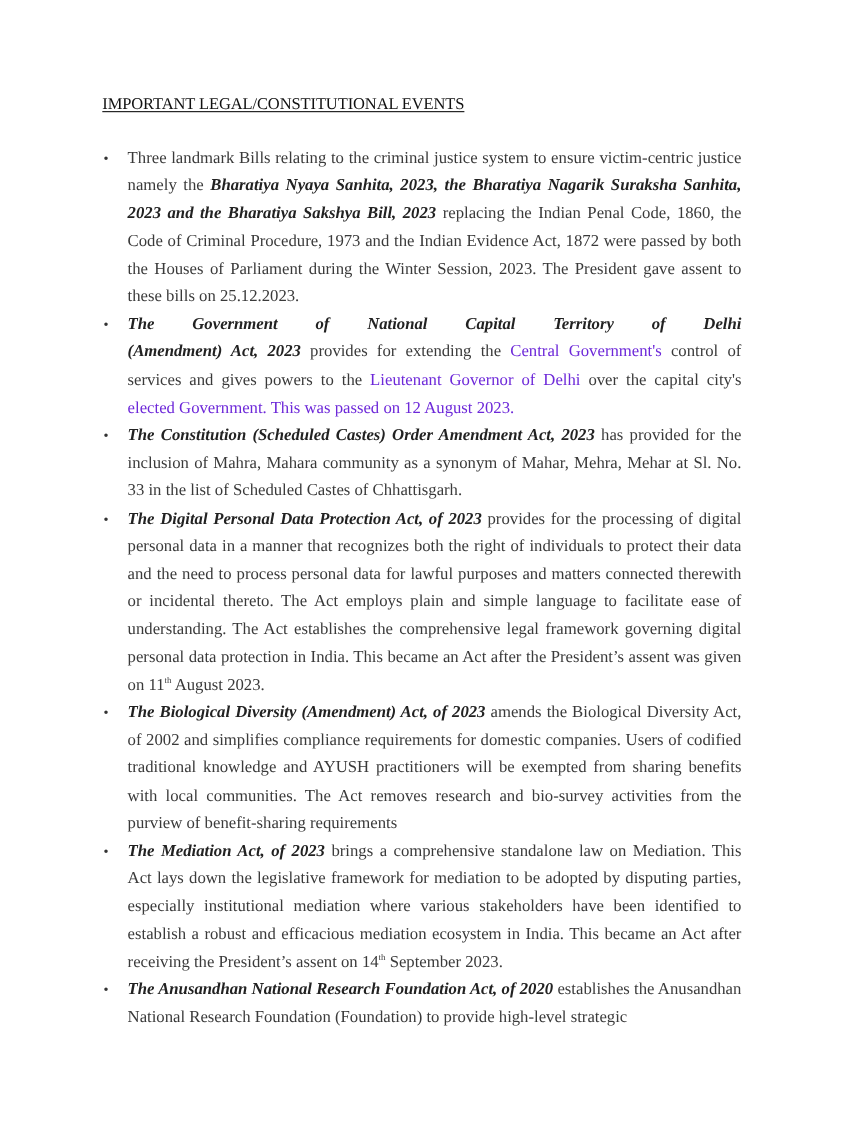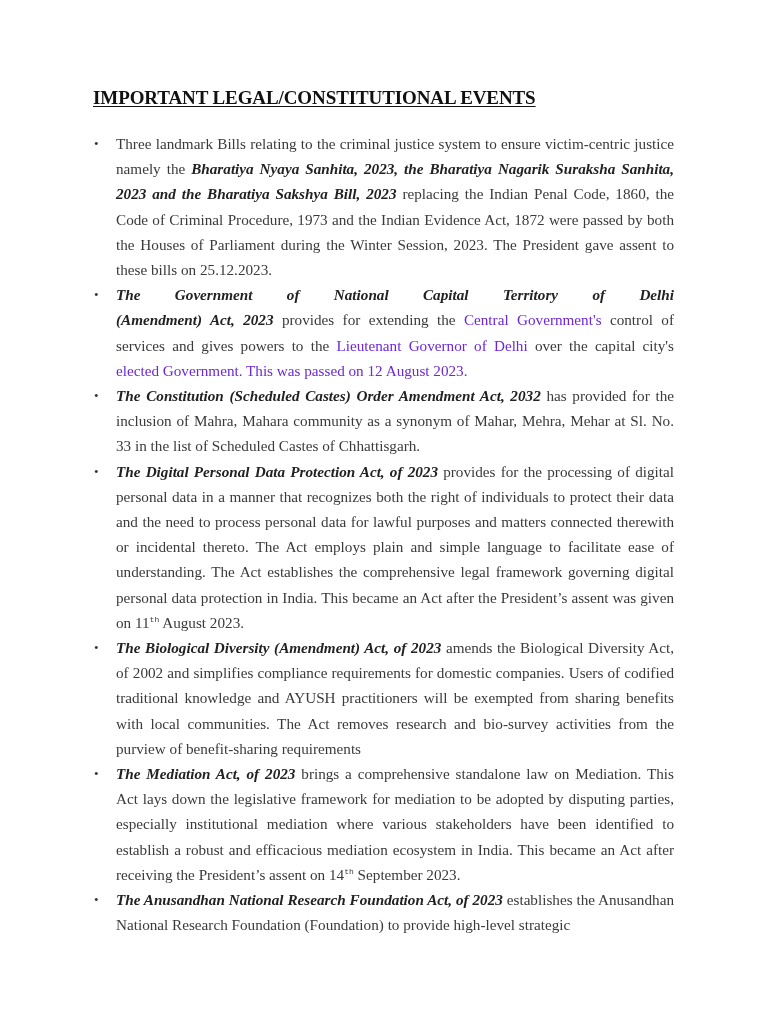--- a/index.html
+++ b/index.html
@@ -20,22 +20,22 @@
       left: 0;
       top: 0;
       width: 768px;
       height: 1024px;
     }
     .title {
       position: absolute;
       left: 93px;
       top: 87px;
       margin: 0;
-      font-size: 19px;
-      font-weight: bold;
+      font-size: 15px;
+      font-weight: normal;
       text-decoration: underline;
       text-underline-offset: 2px;
       text-decoration-thickness: 1px;
       color: #111;
       letter-spacing: -0.1px;
       white-space: nowrap;
     }
     .list {
       position: absolute;
       left: 116px;
@@ -65,21 +65,20 @@
       color: #222;
       font-style: italic;
     }
     .dark {
       color: #6d28d9;
     }
     sup {
       font-size: 8px;
       line-height: 0;
       vertical-align: 6px;
-      font-family: Liberation Mono, monospace;
     }
     .spread {
       text-align-last: justify;
     }
   </style>
 </head>
 <body>
 
 <div class="page">
   <h1 class="title">IMPORTANT LEGAL/CONSTITUTIONAL EVENTS</h1>
@@ -91,37 +90,37 @@
       <span>Three landmark Bills relating to the criminal justice system to ensure victim-centric justice namely the </span><span class="b">Bharatiya Nyaya Sanhita, 2023, the Bharatiya Nagarik Suraksha Sanhita, 2023 and the Bharatiya Sakshya Bill, 2023</span><span> replacing the Indian Penal Code, 1860, the Code of Criminal Procedure, 1973 and the Indian Evidence Act, 1872 were passed by both the Houses of Parliament during the Winter Session, 2023. The President gave assent to these bills on 25.12.2023.</span>
     </li>
 
     <li class="item">
       <span class="bullet">•</span>
       <span class="b spread" style="display:block;">The Government of National Capital Territory of Delhi</span><span class="b">(Amendment) Act, 2023</span><span> provides for extending the </span><span class="dark">Central Government's</span><span> control of services and gives powers to the </span><span class="dark">Lieutenant Governor of Delhi</span><span> over the capital city's </span><span class="dark">elected Government. This was passed on 12 August 2023.</span>
     </li>
 
     <li class="item">
       <span class="bullet">•</span>
-      <span class="b">The Constitution (Scheduled Castes) Order Amendment Act, 2032</span><span> has provided for the inclusion of Mahra, Mahara community as a synonym of Mahar, Mehra, Mehar at Sl. No. 33 in the list of Scheduled Castes of Chhattisgarh.</span>
+      <span class="b">The Constitution (Scheduled Castes) Order Amendment Act, 2023</span><span> has provided for the inclusion of Mahra, Mahara community as a synonym of Mahar, Mehra, Mehar at Sl. No. 33 in the list of Scheduled Castes of Chhattisgarh.</span>
     </li>
 
     <li class="item">
       <span class="bullet">•</span>
       <span class="b">The Digital Personal Data Protection Act, of 2023</span><span> provides for the processing of digital personal data in a manner that recognizes both the right of individuals to protect their data and the need to process personal data for lawful purposes and matters connected therewith or incidental thereto. The Act employs plain and simple language to facilitate ease of understanding. The Act establishes the comprehensive legal framework governing digital personal data protection in India. This became an Act after the President’s assent was given on 11</span><sup>th</sup><span> August 2023.</span>
     </li>
 
     <li class="item">
       <span class="bullet">•</span>
       <span class="b">The Biological Diversity (Amendment) Act, of 2023</span><span> amends the Biological Diversity Act, of 2002 and simplifies compliance requirements for domestic companies. Users of codified traditional knowledge and AYUSH practitioners will be exempted from sharing benefits with local communities. The Act removes research and bio-survey activities from the purview of benefit-sharing requirements</span>
     </li>
 
     <li class="item">
       <span class="bullet">•</span>
       <span class="b">The Mediation Act, of 2023</span><span> brings a comprehensive standalone law on Mediation. This Act lays down the legislative framework for mediation to be adopted by disputing parties, especially institutional mediation where various stakeholders have been identified to establish a robust and efficacious mediation ecosystem in India. This became an Act after receiving the President’s assent on 14</span><sup>th</sup><span> September 2023.</span>
     </li>
 
     <li class="item">
       <span class="bullet">•</span>
-      <span class="b">The Anusandhan National Research Foundation Act, of 2023</span><span> establishes the Anusandhan National Research Foundation (Foundation) to provide high-level strategic</span>
+      <span class="b">The Anusandhan National Research Foundation Act, of 2020</span><span> establishes the Anusandhan National Research Foundation (Foundation) to provide high-level strategic</span>
     </li>
 
   </ul>
 </div>
 
 </body></html>

